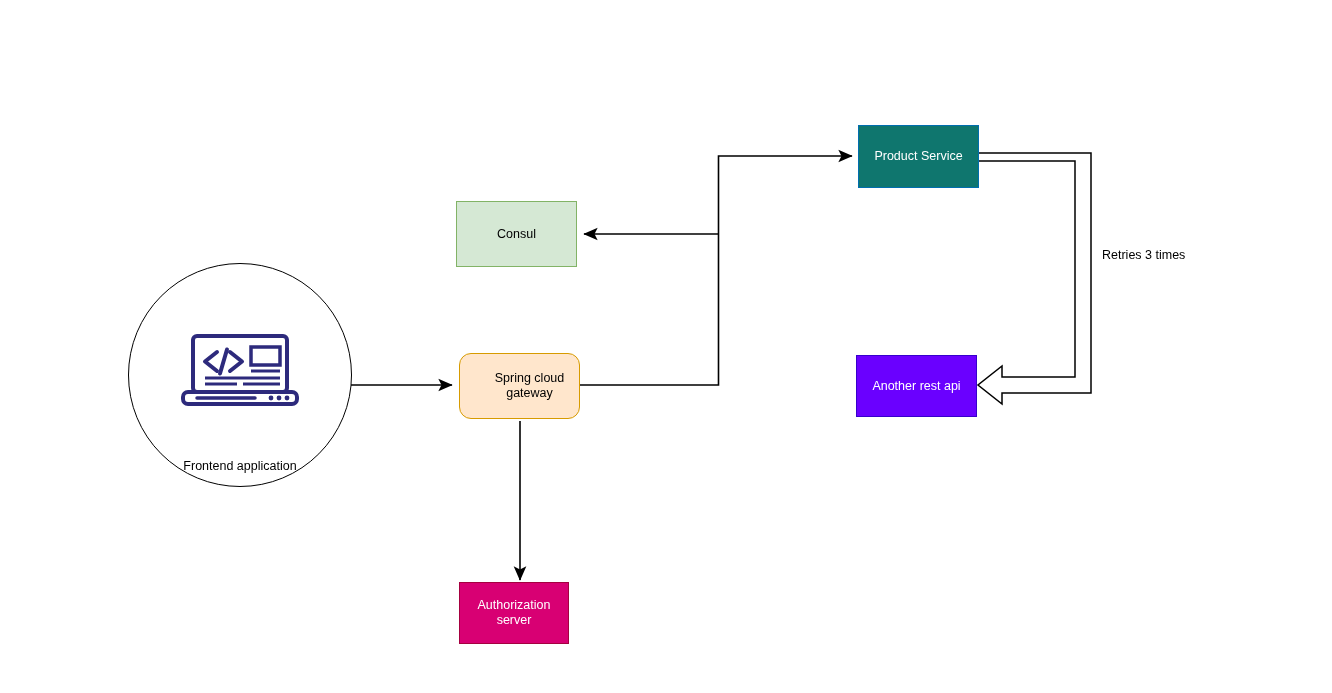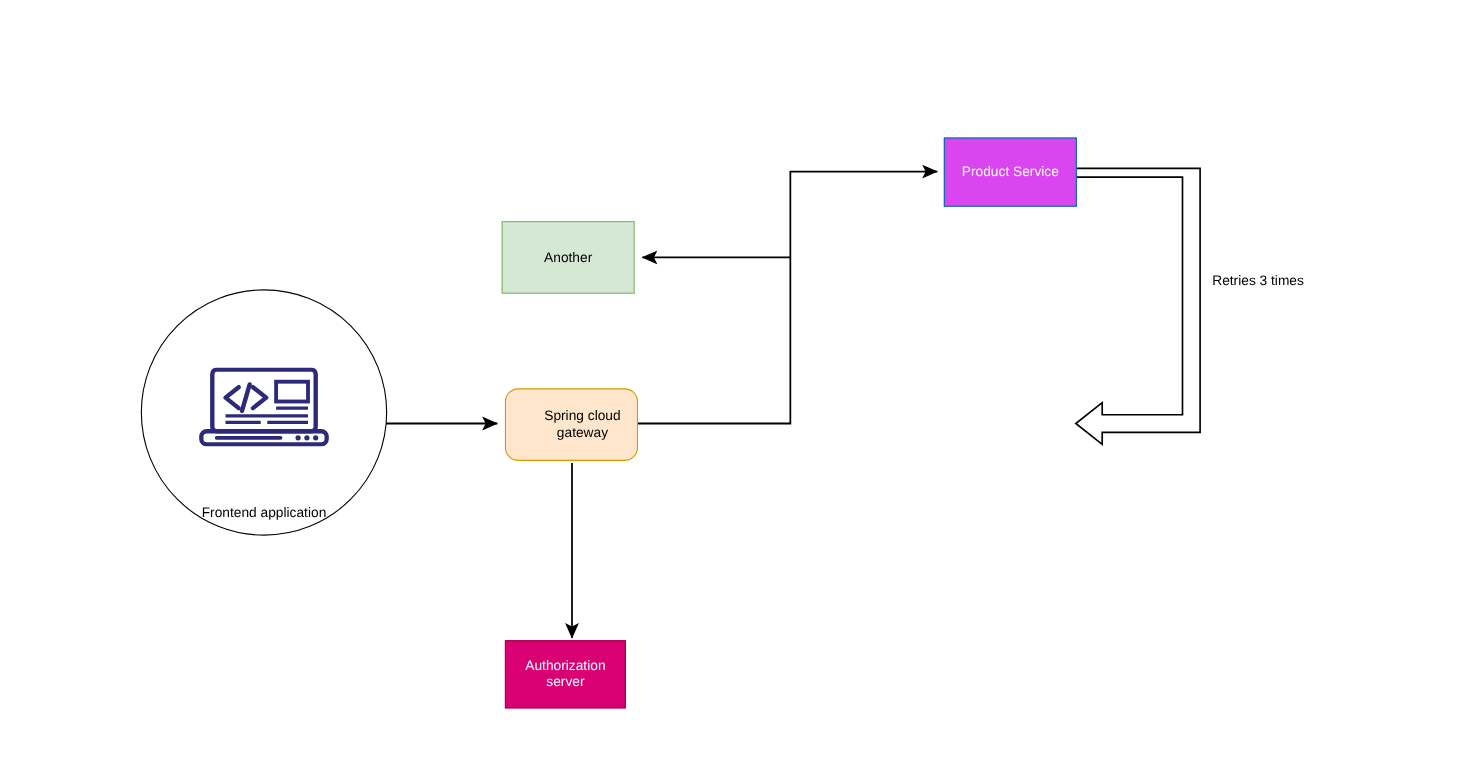--- a/index.html
+++ b/index.html
@@ -72,21 +72,21 @@
     font-size: 12.5px;
     color: #000000;
   }
   .box-auth {
     background: #d80073;
     border: 1px solid #a50040;
     font-size: 12.5px;
     color: #ffffff;
   }
   .box-product {
-    background: #d946ef;
+    background: #0f766e;
     border: 1px solid #006eaf;
     font-size: 12.5px;
     color: #ffffff;
   }
   .box-rest {
     background: #6a00ff;
     border: 1px solid #3700cc;
     font-size: 12.5px;
     color: #ffffff;
   }
@@ -163,31 +163,34 @@
         <line x1="16" y1="64" x2="74" y2="64" stroke="#2d2a7c" stroke-width="3.5" stroke-linecap="round"></line>
         <circle cx="90" cy="64" r="2.4" fill="#2d2a7c"></circle>
         <circle cx="98" cy="64" r="2.4" fill="#2d2a7c"></circle>
         <circle cx="106" cy="64" r="2.4" fill="#2d2a7c"></circle>
       </svg>
     </span>
     <span class="circle-caption">Frontend application</span>
   </div>
 
   <div class="node box-consul" style="left:456px; top:201px; width:121px; height:66px;">
-    <span>Another</span>
+    <span>Consul</span>
   </div>
 
   <div class="node box-gateway" style="left:459px; top:353px; width:121px; height:66px;padding-left:20px;">
     <span>Spring cloud gateway</span>
   </div>
 
   <div class="node box-auth" style="left:459px; top:582px; width:110px; height:62px;">
     <span>Authorization server</span>
   </div>
 
   <div class="node box-product" style="left:858px; top:125px; width:121px; height:63px;">
     <span>Product Service</span>
   </div>
 
+  <div class="node box-rest" style="left:856px; top:355px; width:121px; height:62px;">
+    <span>Another rest api</span>
+  </div>
 
   <div class="edge-label" style="left:1102px; top:248px;">Retries 3 times</div>
 
 </div>
 
 </body></html>

